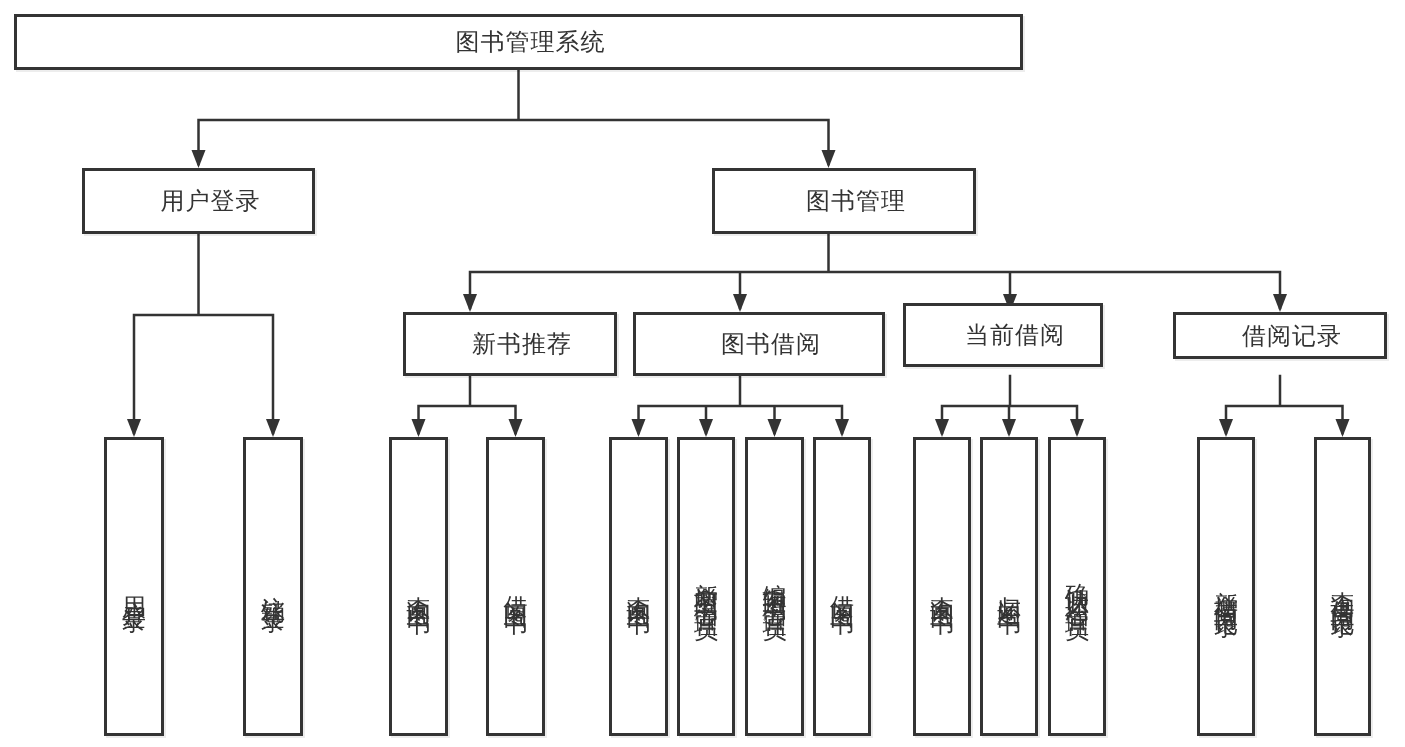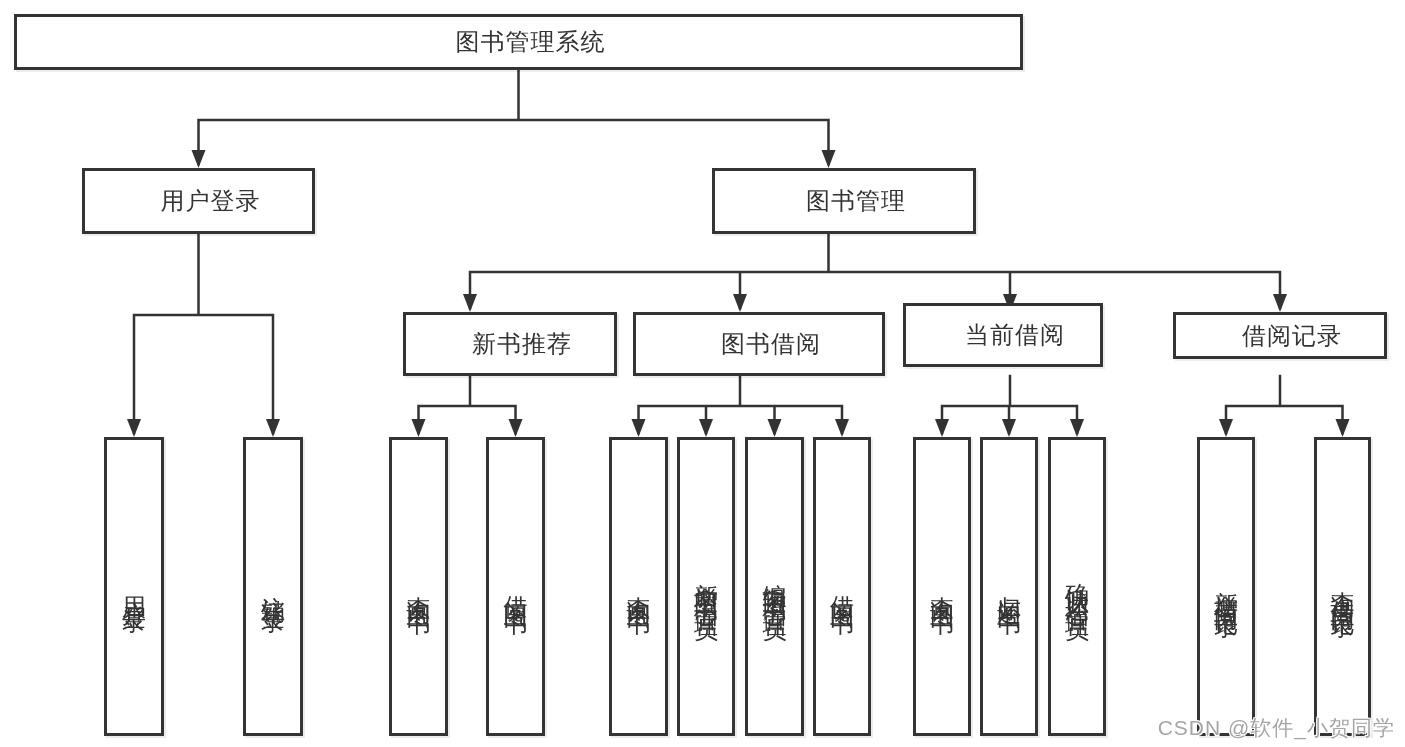--- a/index.html
+++ b/index.html
@@ -94,14 +94,13 @@
       <div class="node v" style="left: 609px; top: 437px; width: 59px; height: 299px;">查询图书</div>
       <div class="node v" style="left: 677px; top: 437px; width: 58px; height: 299px;">新增图书（管理员）</div>
       <div class="node v" style="left: 745px; top: 437px; width: 59px; height: 299px;">编辑图书（管理员）</div>
       <div class="node v" style="left: 813px; top: 437px; width: 58px; height: 299px;">借阅图书</div>
       <div class="node v" style="left: 913px; top: 437px; width: 58px; height: 299px;">查询图书</div>
       <div class="node v" style="left: 980px; top: 437px; width: 58px; height: 299px;">归还图书</div>
       <div class="node v" style="left: 1048px; top: 437px; width: 58px; height: 299px;">确认归还（管理员）</div>
       <div class="node v" style="left: 1197px; top: 437px; width: 58px; height: 299px;">新增借阅记录</div>
       <div class="node v" style="left: 1314px; top: 437px; width: 57px; height: 299px;">查询借阅记录</div>
     </div>
-  <div class="watermark">CSDN @软件_小贺同学</div>
 </div>
 
 </body></html>

